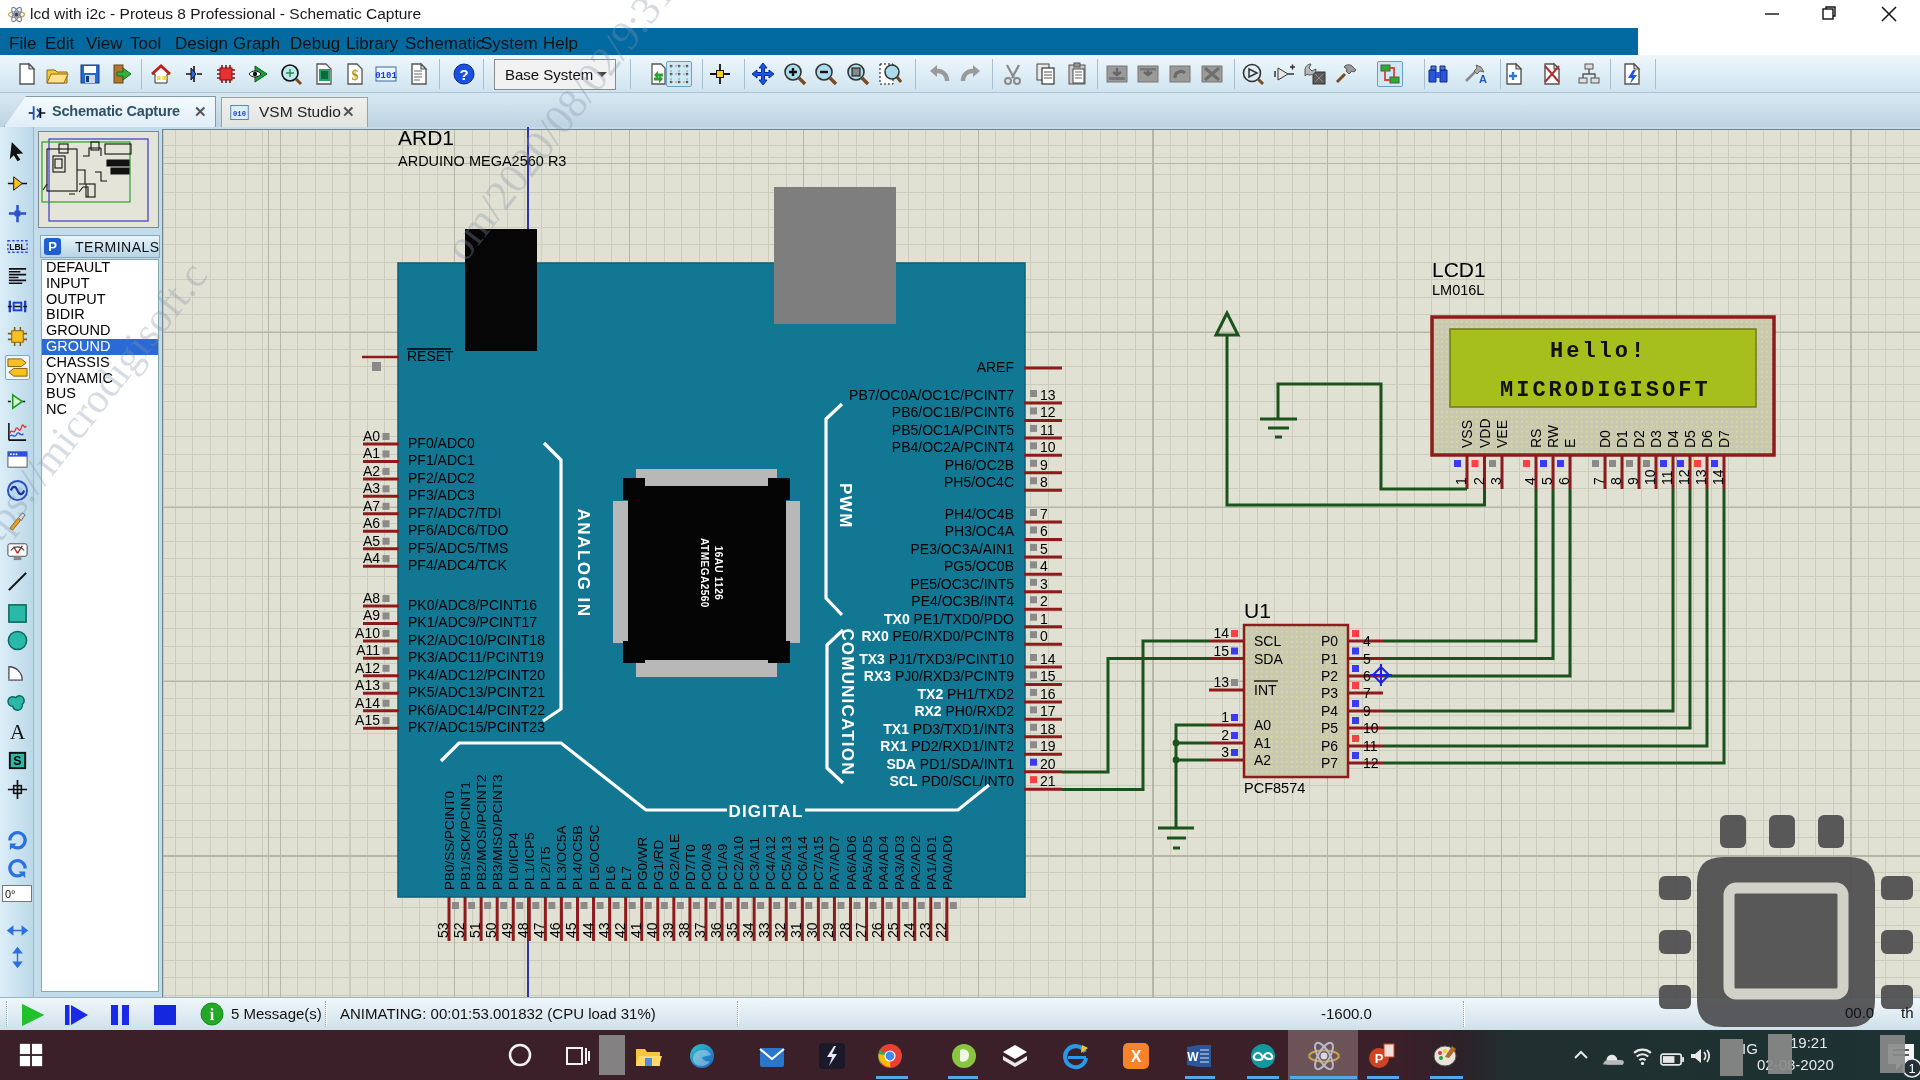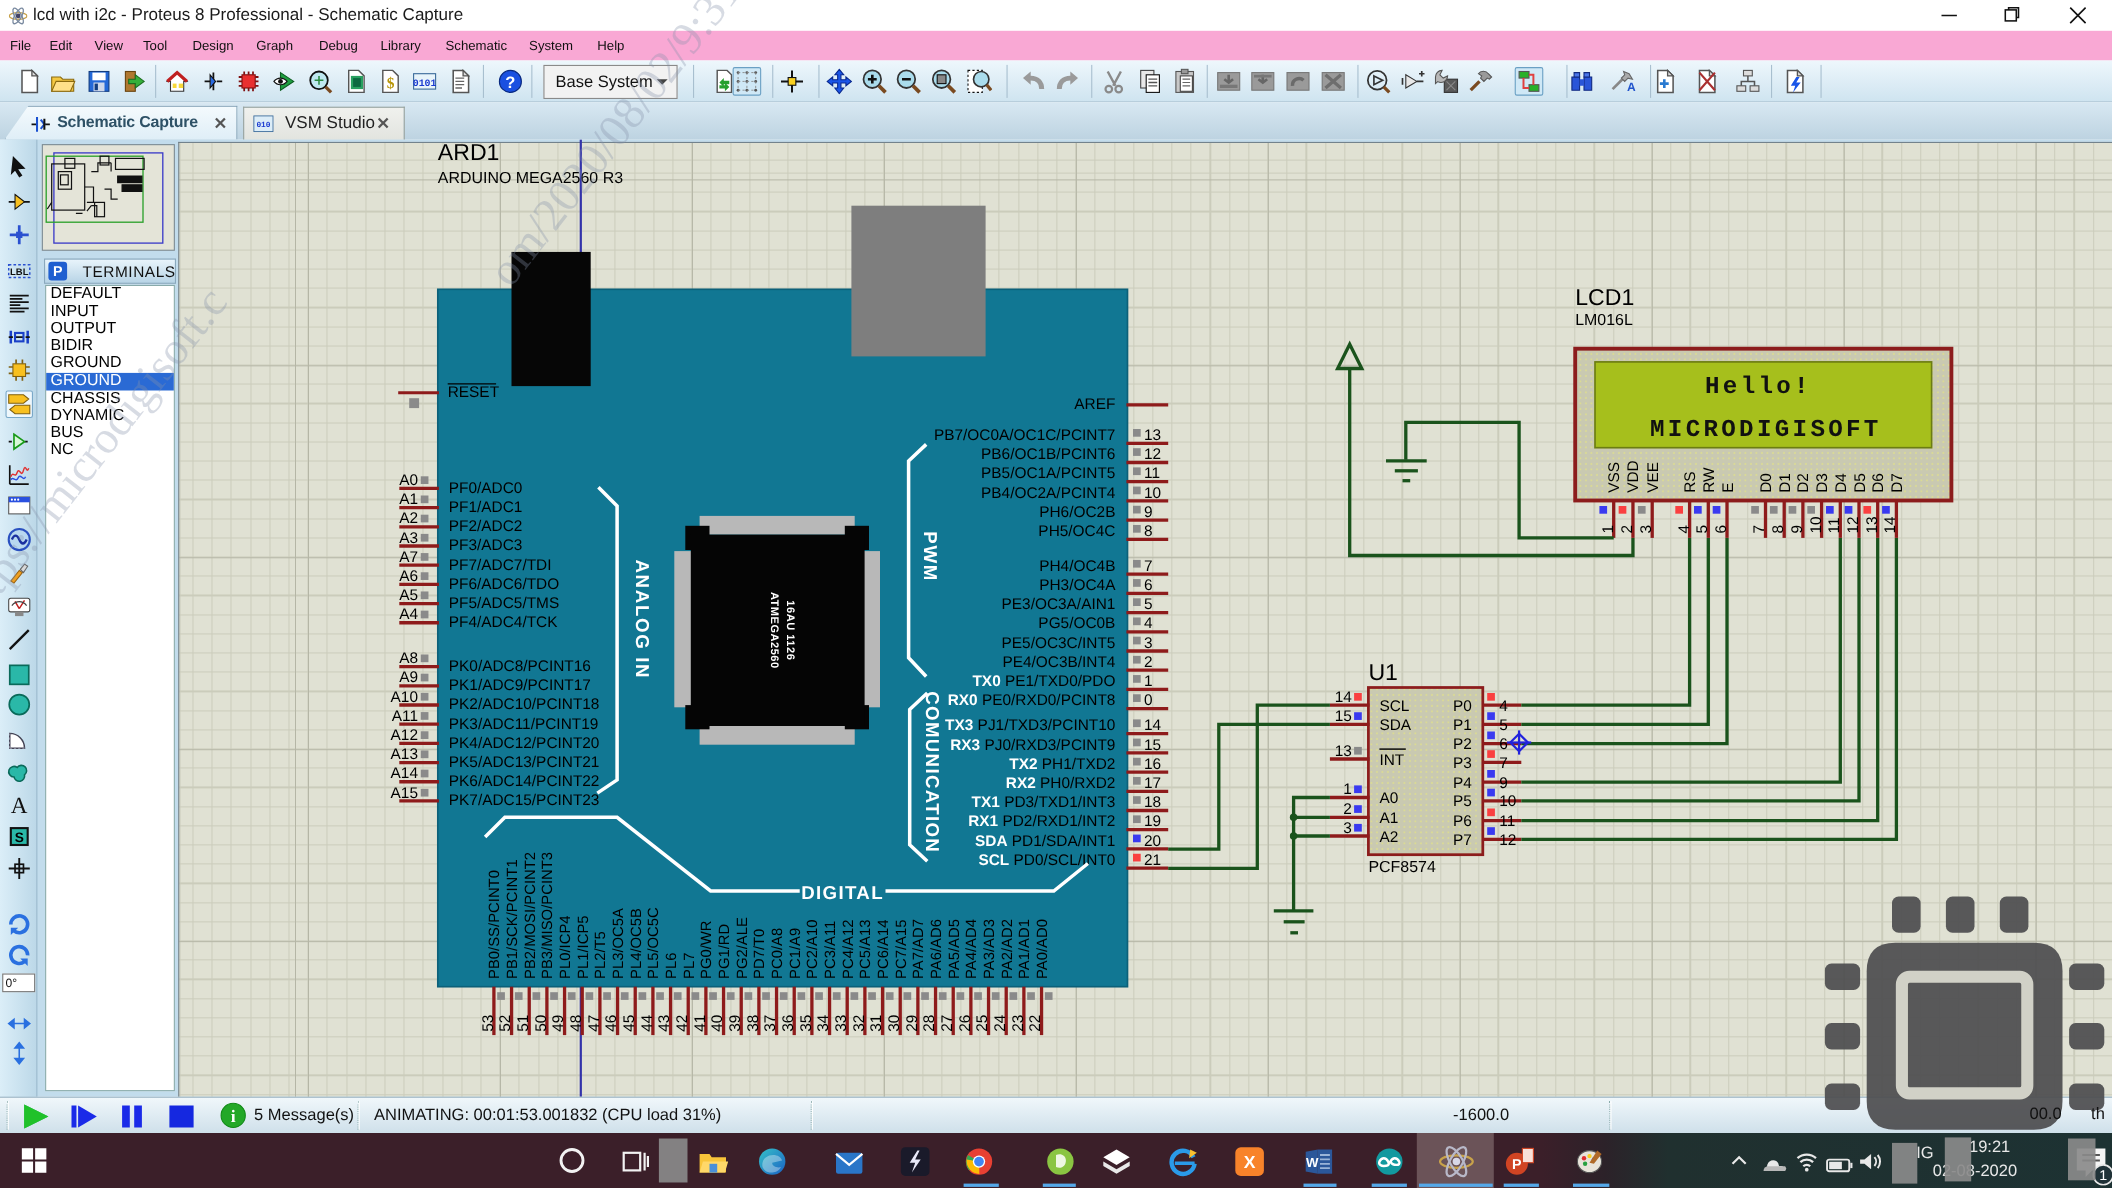--- a/index.html
+++ b/index.html
@@ -1,20 +1,20 @@
 <!DOCTYPE html>
 <html><head><meta charset="utf-8"><style>
 *{margin:0;padding:0;box-sizing:border-box}
 html,body{width:1920px;height:1080px;overflow:hidden;font-family:"Liberation Sans",sans-serif}
 #root{position:relative;width:1920px;height:1080px;background:#fff}
 .abs{position:absolute}
 
 #title{position:absolute;left:0;top:0;width:1920px;height:28px;background:#fff}
 #title .txt{position:absolute;left:30px;top:5px;font-size:15.5px;color:#1a1a1a}
-#menu{position:absolute;left:0;top:28px;width:1920px;height:27px;background:#f9a8d4;font-size:12px;color:#111}
+#menu{position:absolute;left:0;top:28px;width:1638px;height:27px;background:#0369a1;font-size:17px;color:#111}
 #menu span{position:absolute;top:6px}
 
 #tbar{position:absolute;left:0;top:55px;width:1920px;height:38px;background:linear-gradient(#eef7fc,#cfe4f0);border-bottom:1px solid #aac4d4}
 .tbi{position:absolute;top:6px;height:26px;display:flex;align-items:center;justify-content:center}
 .tbi.sel{background:#cfe8f6;border:1px solid #6aa0c4;border-radius:2px}
 .tsep{position:absolute;top:4px;height:30px;width:1px;background:#a8bfcf}
 #bdsel{position:absolute;left:494px;top:4px;width:122px;height:31px;background:#f2f2f2;border:1px solid #8a8a8a;font-size:15px;color:#111;line-height:29px;padding-left:10px}
 #bdsel:after{content:"";position:absolute;right:8px;top:12px;border:5px solid transparent;border-top-color:#444}
 
 #tabs{position:absolute;left:0;top:93px;width:1920px;height:34px;background:linear-gradient(#d8e8f2,#bdd3e1)}

